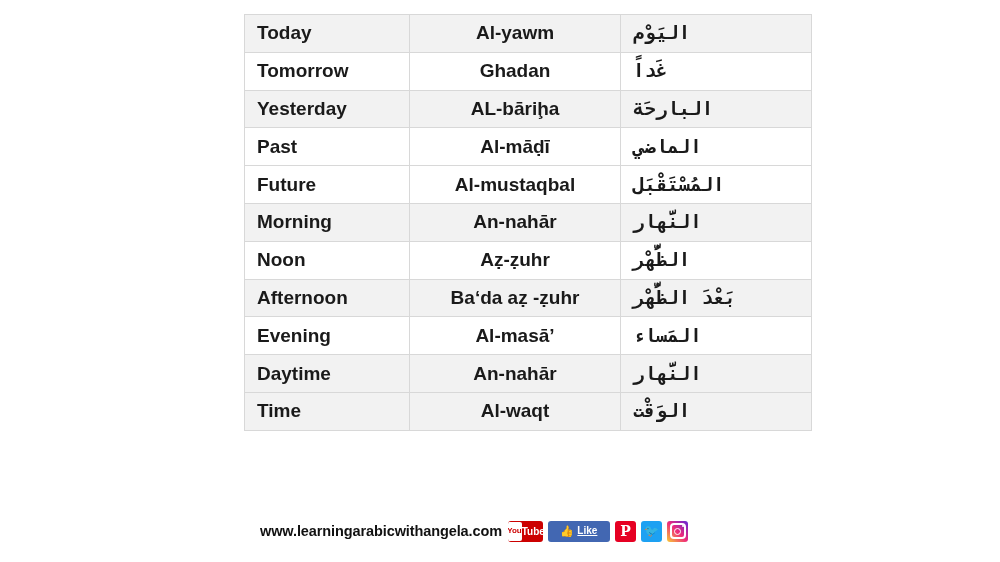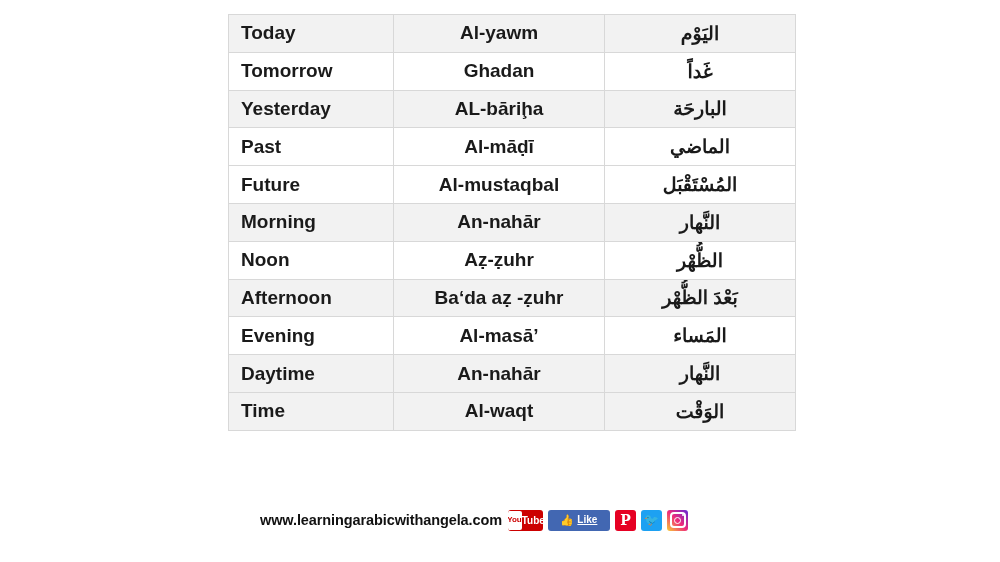--- a/index.html
+++ b/index.html
@@ -14,21 +14,21 @@
     overflow: hidden;
   }
   .page {
     position: relative;
     width: 1000px;
     height: 562px;
     background: #ffffff;
   }
   .card {
     position: absolute;
-    left: 228px;
+    left: 244px;
     top: 14px;
     width: 492px;
   }
   table.vocab {
     border-collapse: collapse;
     width: 492px;
     table-layout: fixed;
   }
   table.vocab tr {
     height: 37.8px;
@@ -51,30 +51,30 @@
   }
   td.col-en {
     width: 140px;
   }
   td.col-tr {
     width: 186px;
     text-align: center;
   }
   td.col-ar {
     width: 166px;
-    text-align: center;
+    text-align: left;
     direction: rtl;
     font-size: 20px;
-    font-family: Liberation Sans, sans-serif;
+    font-family: Liberation Mono, monospace;
     font-weight: normal;
   }
   .footer {
     position: absolute;
     left: 228px;
-    top: 505px;
+    top: 516px;
     width: 492px;
     height: 30px;
     display: flex;
     align-items: center;
     justify-content: center;
     gap: 6px;
   }
   .site-url {
     font-size: 14.5px;
     font-weight: bold;

